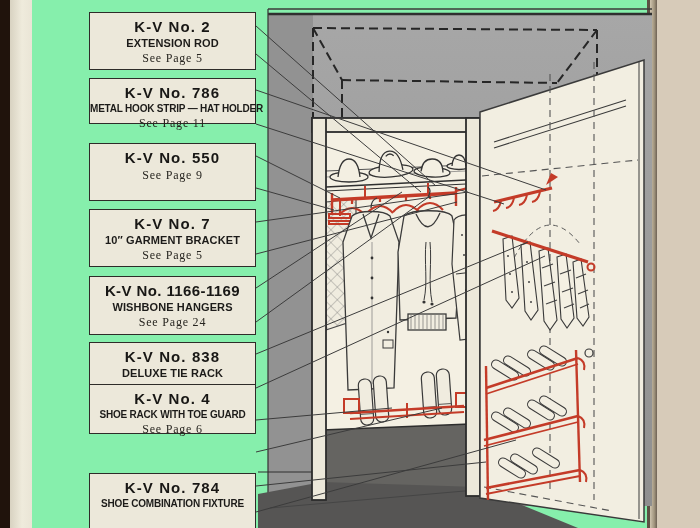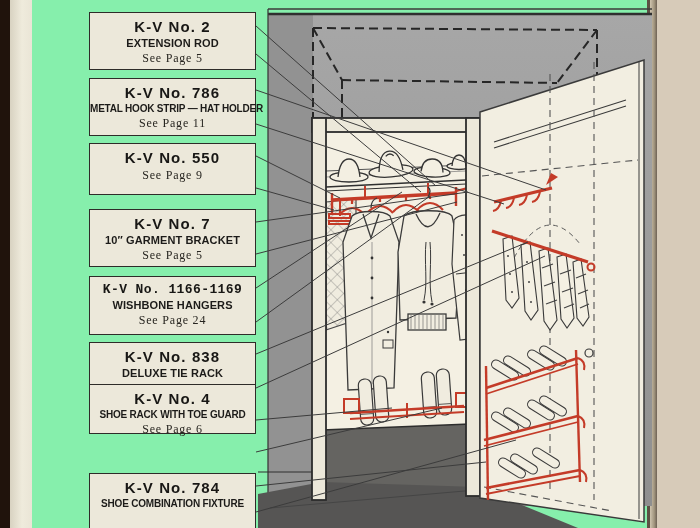--- a/index.html
+++ b/index.html
@@ -17,21 +17,21 @@
     background:linear-gradient(90deg,#cfc4ae,#a2967f 60%,#6e6255);}
   .pageedge-beige{position:absolute;left:657px;top:0;width:43px;height:528px;background:#d7cbb9;}
 
   
   .callout{
     position:absolute; left:89px; width:167px; box-sizing:border-box;
     background:#ece8da; border:1.7px solid #2e2c29; text-align:center;
     z-index:5; padding-top:5px;
   }
   .model{font-weight:700; font-size:15px; letter-spacing:1.1px; color:#181715; white-space:nowrap;}
-  .model.small{font-size:13px; letter-spacing:0.4px;font-family:Liberation Mono, monospace;}
+  .model.small{font-size:15px; letter-spacing:0.4px;}
   .pname{font-weight:700; font-size:11px; letter-spacing:0.1px; color:#1c1b19; margin-top:2px; white-space:nowrap;}
   .pname.small{font-size:10px; letter-spacing:-0.2px;}
   .pageref{font-family:"Liberation Serif", serif; font-size:12px; letter-spacing:0.8px; color:#26241f; margin-top:2px;}
   svg{position:absolute;left:0;top:0;z-index:1;}
 </style>
 </head>
 <body>
 
 <div id="canvas">
 
@@ -332,27 +332,27 @@
   <div class="pageedge-line"></div>
   <div class="pageedge-hl"></div>
   <div class="pageedge-beige"></div>
 
   <div class="callout" style="top:12px;height:58px;">
     <div class="model">K-V No. 2</div>
     <div class="pname">EXTENSION ROD</div>
     <div class="pageref">See Page 5</div>
   </div>
 
-  <div class="callout" style="top:78px;height:58px;">
+  <div class="callout" style="top:78px;height:46px;">
     <div class="model">K-V No. 786</div>
     <div class="pname small">METAL HOOK STRIP — HAT HOLDER</div>
     <div class="pageref">See Page 11</div>
   </div>
 
-  <div class="callout" style="top:143px;height:52px;">
+  <div class="callout" style="top:143px;height:58px;">
     <div class="model">K-V No. 550</div>
     <div class="pageref">See Page 9</div>
   </div>
 
   <div class="callout" style="top:209px;height:58px;">
     <div class="model">K-V No. 7</div>
     <div class="pname">10″ GARMENT BRACKET</div>
     <div class="pageref">See Page 5</div>
   </div>
 

